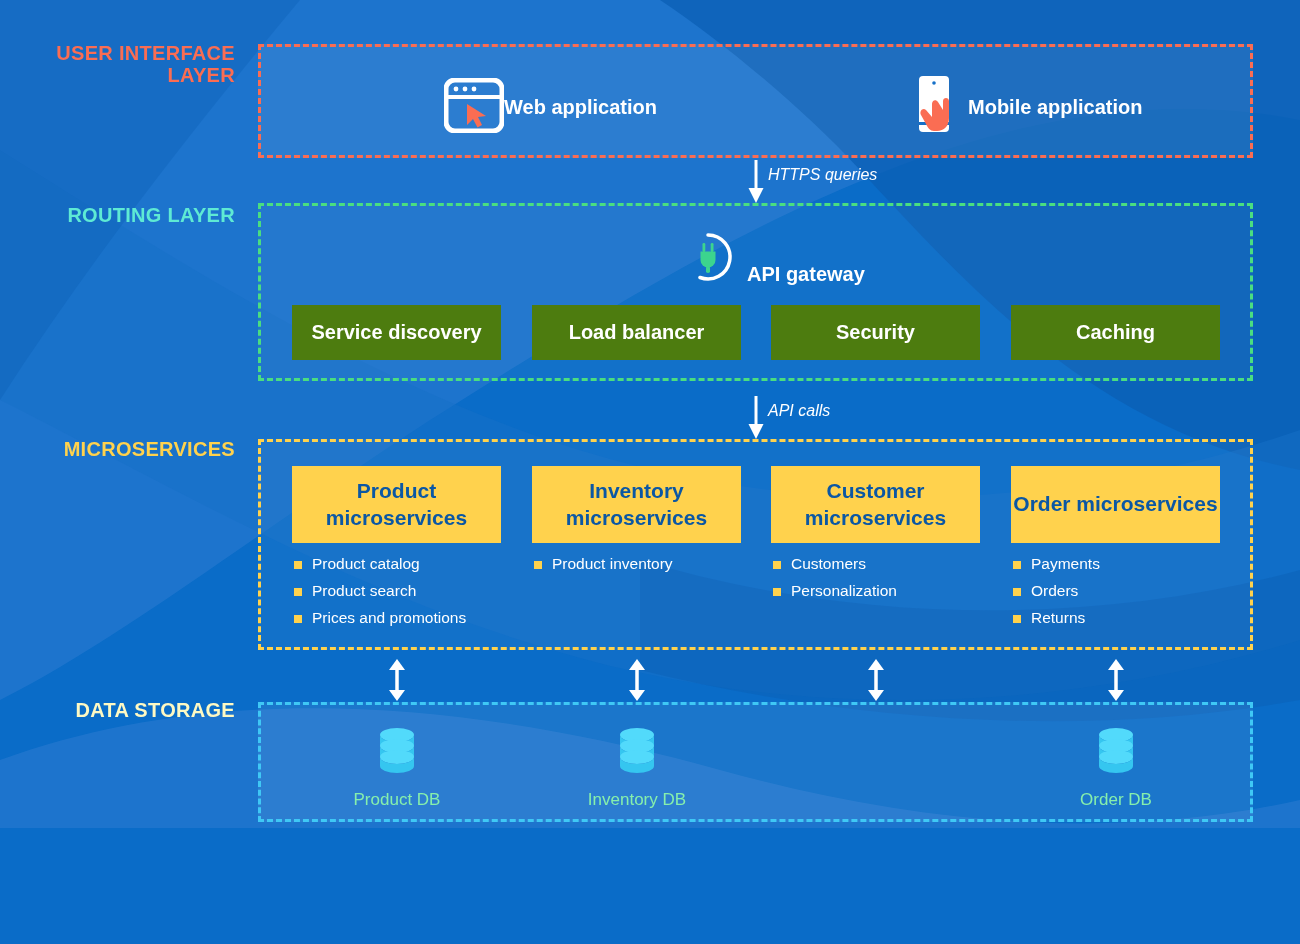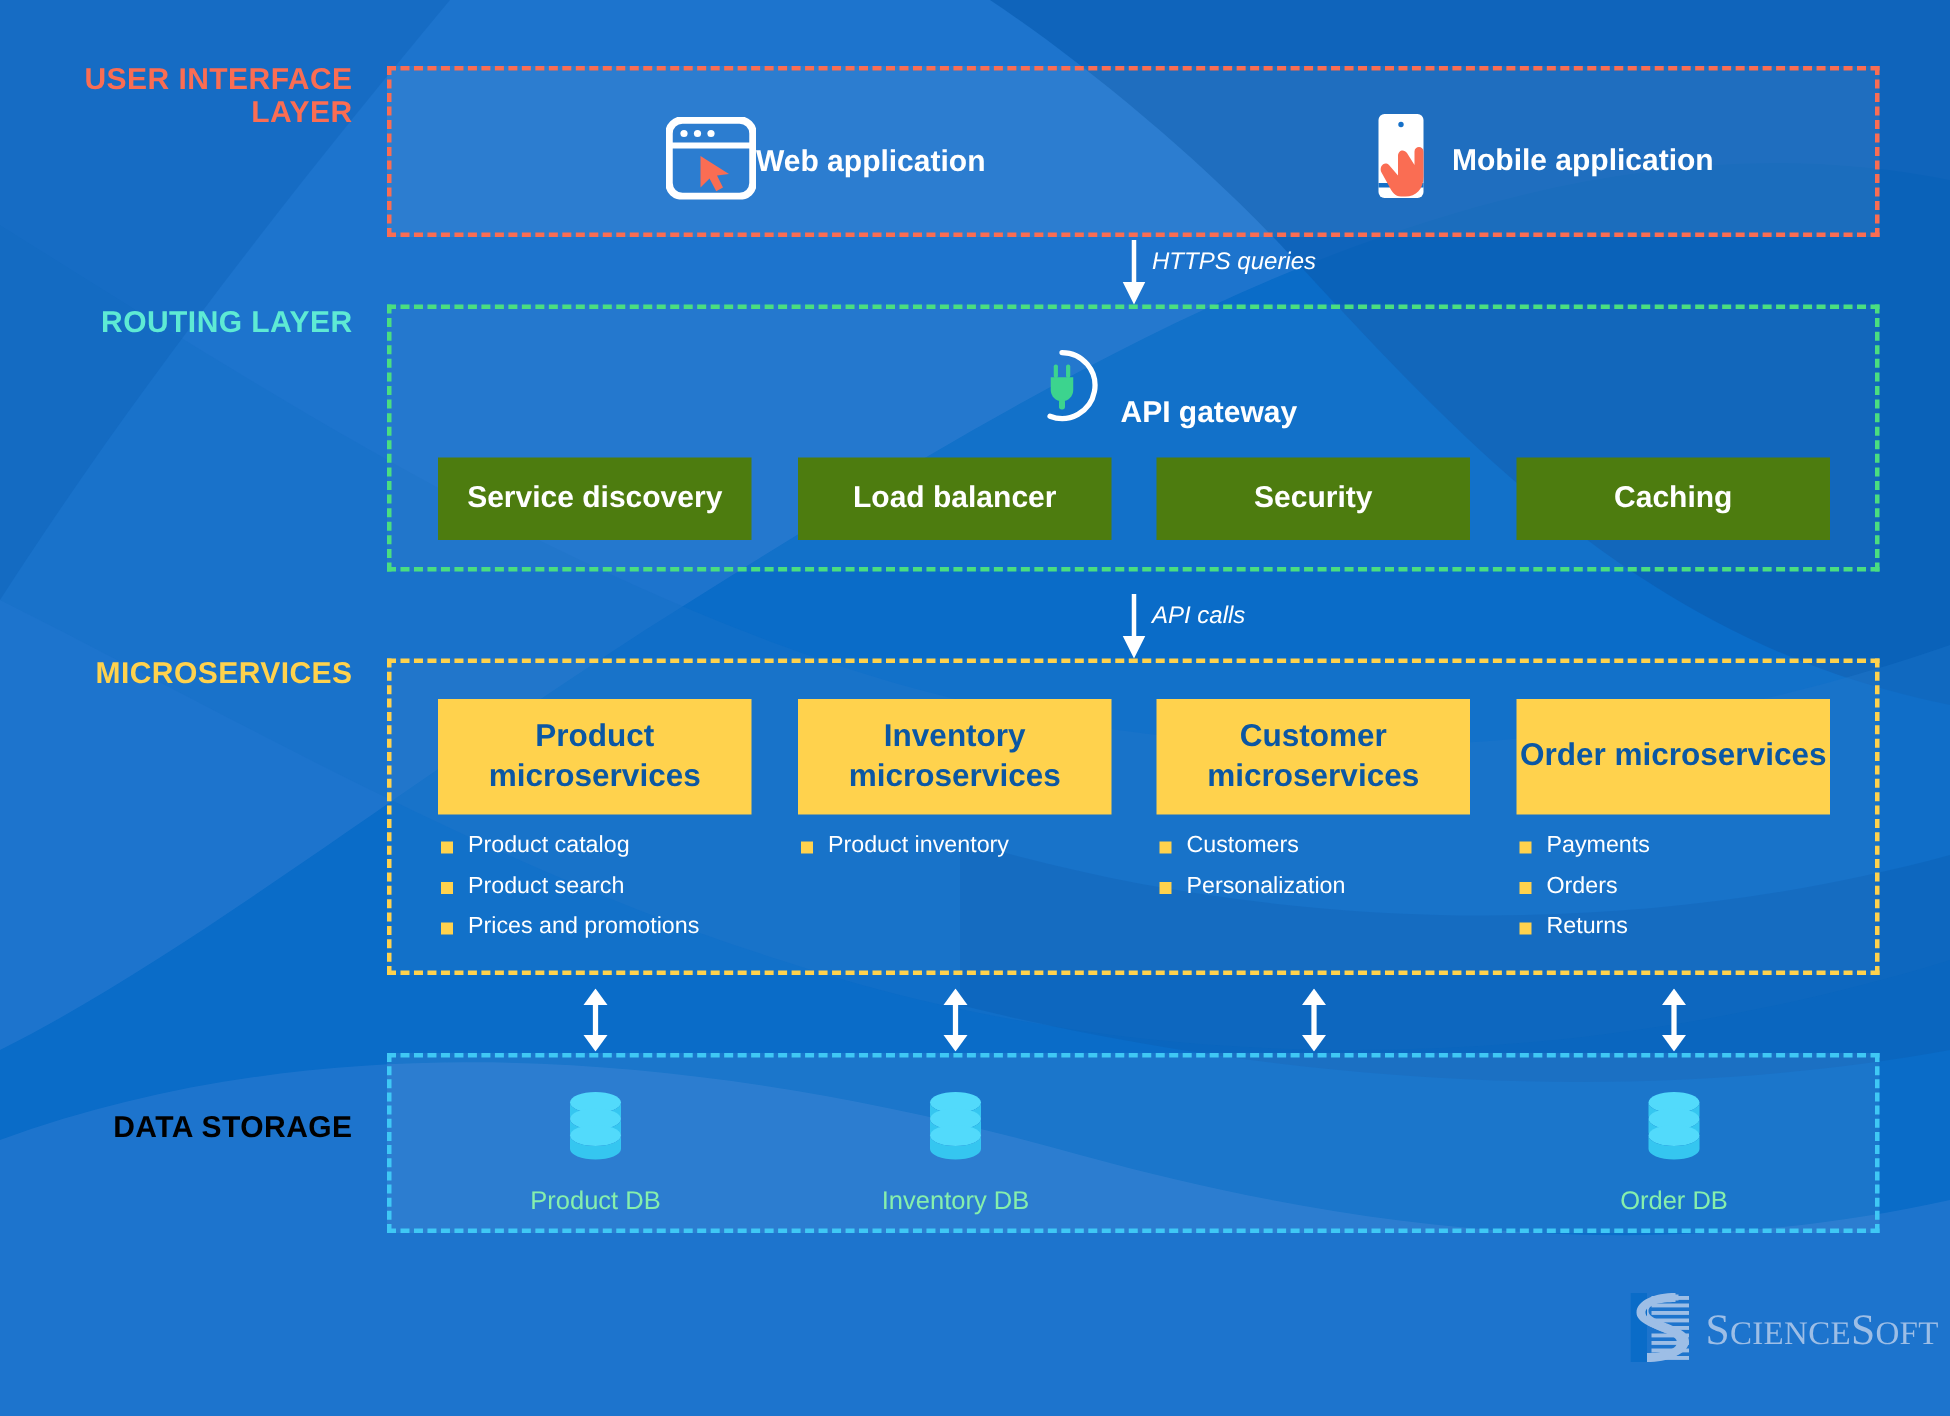--- a/index.html
+++ b/index.html
@@ -2,21 +2,21 @@
 <html><head>
 <meta charset="utf-8">
 <style>
   html,body{margin:0;padding:0;}
   body{
     width:1300px;height:944px;
     font-family:"Liberation Sans", sans-serif;
     background:#0A6CC8;
     overflow:hidden;
   }
-  #stage{position:relative;width:1300px;height:944px;overflow:hidden;}
+  #stage{position:relative;width:1300px;height:828px;overflow:hidden;}
 
   
   #bg{position:absolute;inset:0;width:1300px;height:944px;}
 
   
   .lbl{
     position:absolute;
     font-weight:bold;
     letter-spacing:.3px;
     text-transform:uppercase;
@@ -93,21 +93,21 @@
     <path d="M1300,0 L1300,470 C1100,430 980,300 860,170 C800,105 720,40 660,0 Z" fill="#0B5FB4" opacity="0.75"></path>
     <path d="M0,150 C160,250 330,360 520,430 C760,520 1040,520 1300,430 L1300,640 C1040,720 760,720 520,640 C330,580 160,480 0,400 Z" fill="#1570C8" opacity="0.5"></path>
     <path d="M0,760 C220,680 470,700 720,770 C930,828 1120,840 1300,800 L1300,944 L0,944 Z" fill="#2E7BD1" opacity="0.55"></path>
     <path d="M640,560 C840,620 1080,630 1300,570 L1300,700 C1080,740 840,720 640,670 Z" fill="#0B5FB4" opacity="0.45"></path>
     <path d="M0,0 L300,0 C200,120 90,260 0,400 Z" fill="#0B5FB4" opacity="0.35"></path>
   </svg>
 
   <div class="lbl" style="left:20px;top:42px;width:215px;color:#FA6D53;">USER INTERFACE LAYER</div>
   <div class="lbl" style="left:20px;top:204px;width:215px;color:#5eead4;">ROUTING LAYER</div>
   <div class="lbl" style="left:20px;top:438px;width:215px;color:#FFD24D;">MICROSERVICES</div>
-  <div class="lbl" style="left:20px;top:741px;width:215px;color:#000000;">DATA STORAGE</div>
+  <div class="lbl" style="left:20px;top:699px;width:215px;color:#fef9c3;">DATA STORAGE</div>
 
   <div class="zone zone-ui"></div>
 
   <div class="ui-item" style="left:400px;top:78px;">
     <span>
       <svg width="60" height="55" viewBox="0 0 60 55">
         <rect x="2" y="2" width="56" height="51" rx="9" fill="none" stroke="#ffffff" stroke-width="5"></rect>
         <line x1="2" y1="19" x2="58" y2="19" stroke="#ffffff" stroke-width="4"></line>
         <circle cx="12" cy="11" r="2.4" fill="#ffffff"></circle>
         <circle cx="21" cy="11" r="2.4" fill="#ffffff"></circle>

